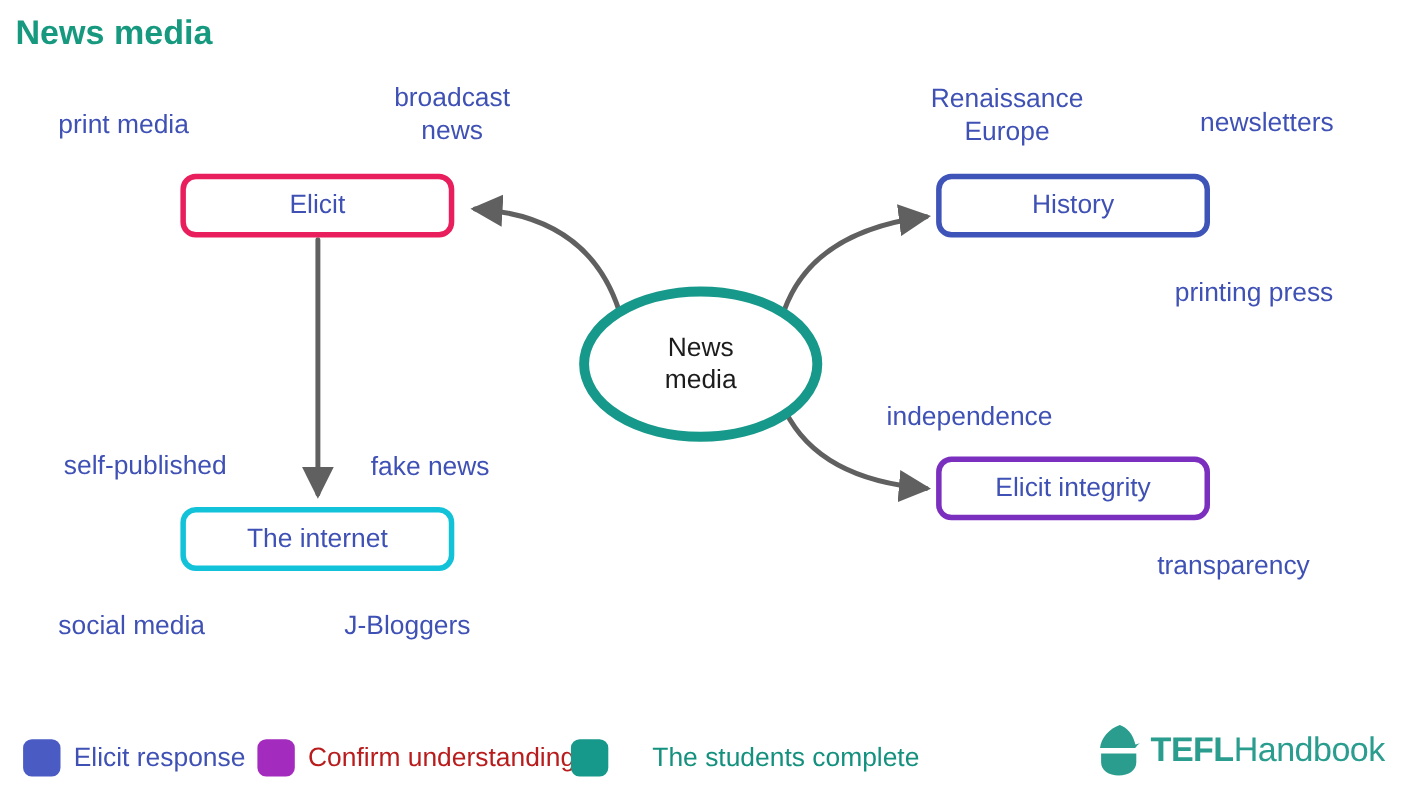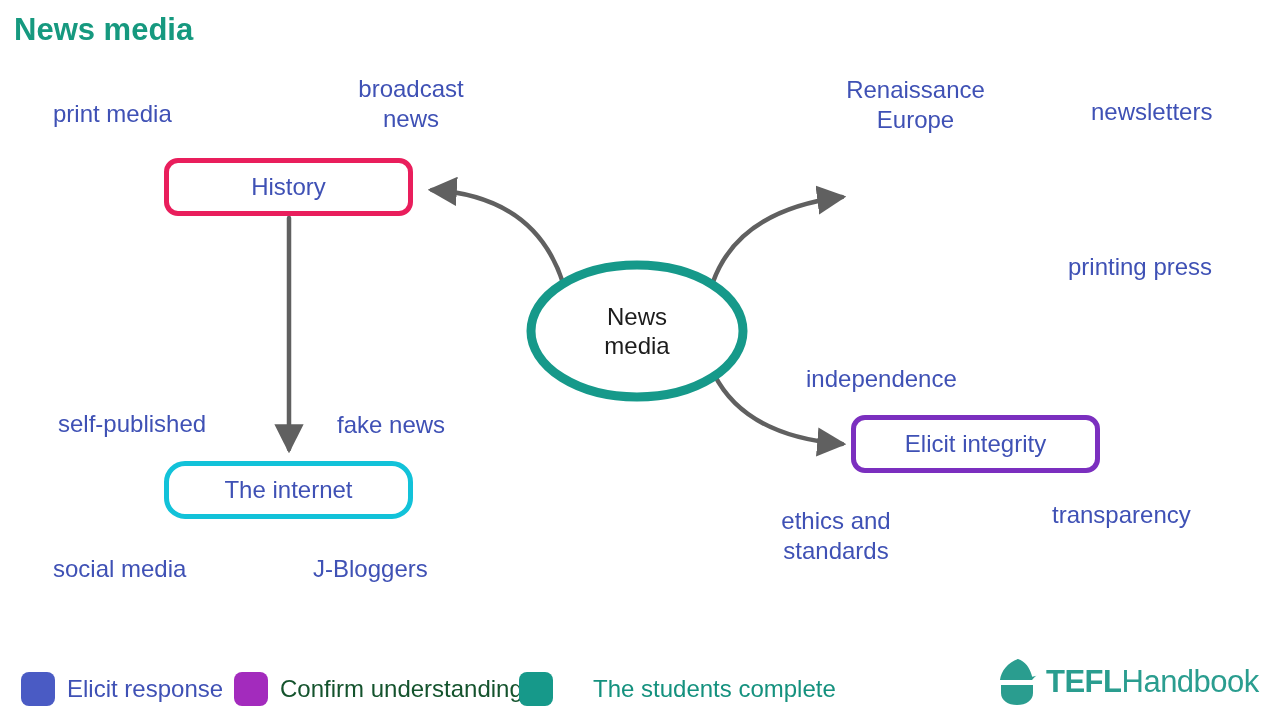--- a/index.html
+++ b/index.html
@@ -32,21 +32,21 @@
     border: 5px solid;
     border-radius: 14px;
     display: flex;
     align-items: center;
     justify-content: center;
     font-size: 24px;
     color: #3F51B5;
   }
   .node-mediums   { left: 164px; top: 158px; border-color: #E91E5C; }
   .node-history   { left: 851px; top: 158px; border-color: #3F54B8; }
-  .node-internet  { left: 164px; top: 461px; border-color: #12C2D9; border-radius: 21px; }
+  .node-internet  { left: 164px; top: 461px; border-color: #12C2D9; }
   .node-integrity { left: 851px; top: 415px; border-color: #7B2FBF; }
   .center-label {
     position: absolute;
     left: 557px; top: 302px;
     width: 160px;
     text-align: center;
     font-size: 24px;
     line-height: 29px;
     color: #1c1c1c;
     white-space: pre-line;
@@ -109,20 +109,23 @@
     </g>
     <ellipse cx="637" cy="331" rx="106" ry="66" fill="#ffffff" stroke="#16998A" stroke-width="9"></ellipse>
   </svg>
 
   <div class="page-title">News media</div>
 
   <div class="center-label">News
 media</div>
 
   <div class="node node-mediums">
+    <span>Elicit</span>
+  </div>
+  <div class="node node-history">
     <span>History</span>
   </div>
   <div class="node node-internet">
     <span>The internet</span>
   </div>
   <div class="node node-integrity">
     <span>Elicit integrity</span>
   </div>
 
   <div class="sat" style="left:53px;  top:99px;">print media</div>
@@ -130,31 +133,29 @@
 news</div>
   <div class="sat sat-center" style="left:838px; top:75px;  width:155px;">Renaissance
 Europe</div>
   <div class="sat" style="left:1091px; top:97px;">newsletters</div>
   <div class="sat" style="left:1068px; top:252px;">printing press</div>
   <div class="sat" style="left:806px;  top:364px;">independence</div>
   <div class="sat" style="left:58px;   top:409px;">self-published</div>
   <div class="sat" style="left:337px;  top:410px;">fake news</div>
   <div class="sat" style="left:53px;   top:554px;">social media</div>
   <div class="sat" style="left:313px;  top:554px;">J-Bloggers</div>
-  <div class="sat sat-center" style="left:769px; top:506px; width:134px;">ethics and
-standards</div>
   <div class="sat" style="left:1052px; top:500px;">transparency</div>
 
   <div class="legend-item" style="left:21px;">
     <span class="swatch" style="background:#4A5BC4;"></span>
     <span class="legend-label" style="color:#3F51B5;">Elicit response</span>
   </div>
   <div class="legend-item" style="left:234px;">
     <span class="swatch" style="background:#A32BBD;"></span>
-    <span class="legend-label" style="color:#14532d;">Confirm understanding</span>
+    <span class="legend-label" style="color:#b91c1c;">Confirm understanding</span>
   </div>
   <div class="legend-item" style="left:519px;gap:40px;">
     <span class="swatch" style="background:#16998A;"></span>
     <span class="legend-label" style="color:#14917E;">The students complete</span>
   </div>
 
   <div class="logo">
     <svg width="42" height="50" viewBox="0 0 42 50">
       <path d="M21,2 C11,5.5 4,14 3,23 L35,23 C36.5,21 38,19.5 39.5,18.5 C38.5,19 36.8,19.6 35.2,19.8 C33,10.5 28,4.5 21,2 Z" fill="#2A9D8F"></path>
       <path d="M4,28 L36,28 L36,36 C36,43.5 29,48 20,48 C11,48 4,43.5 4,36 Z" fill="#2A9D8F"></path>

